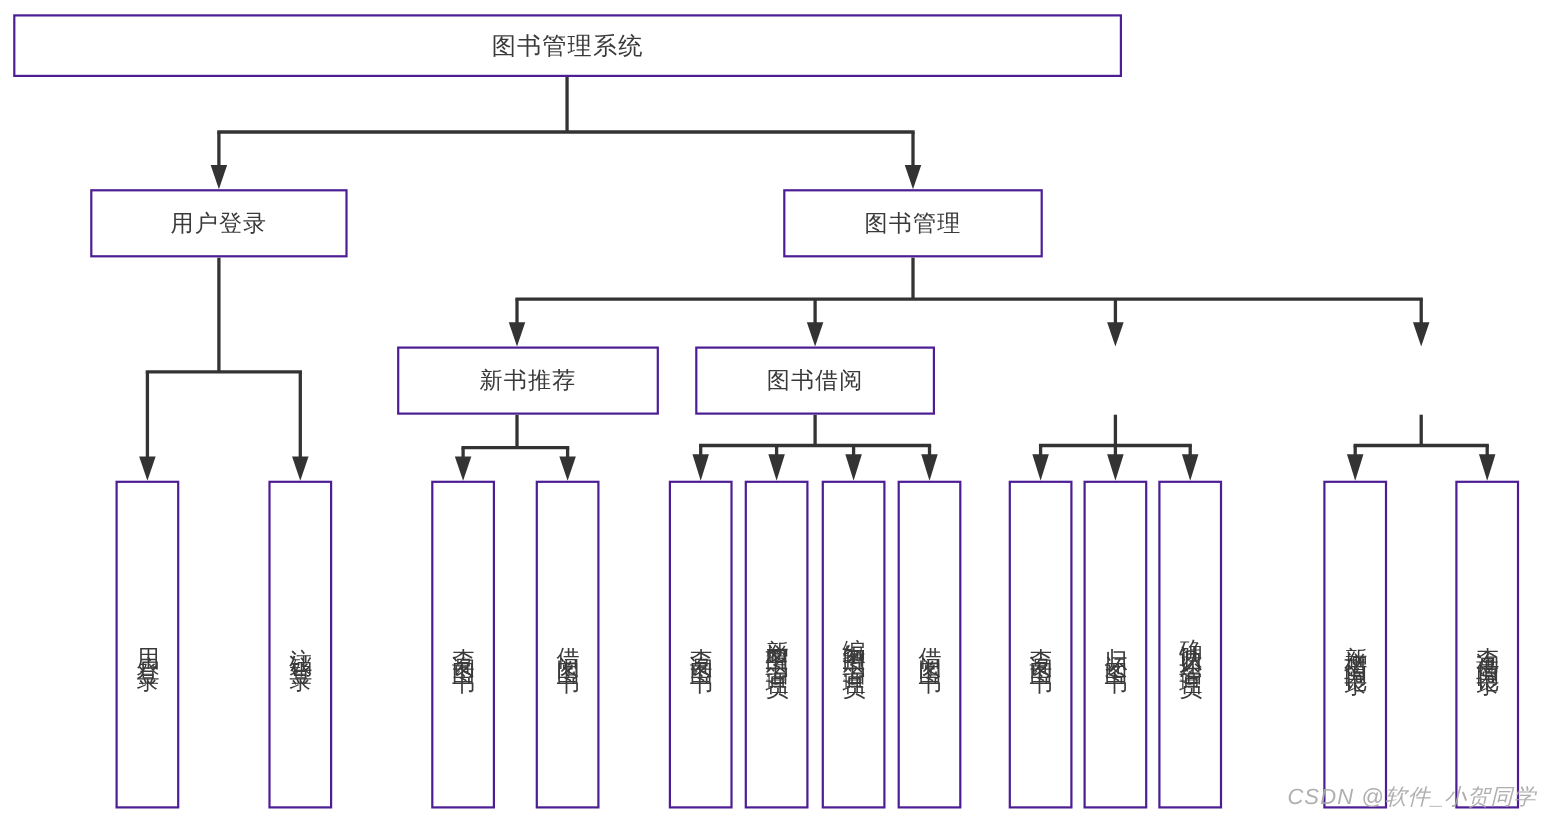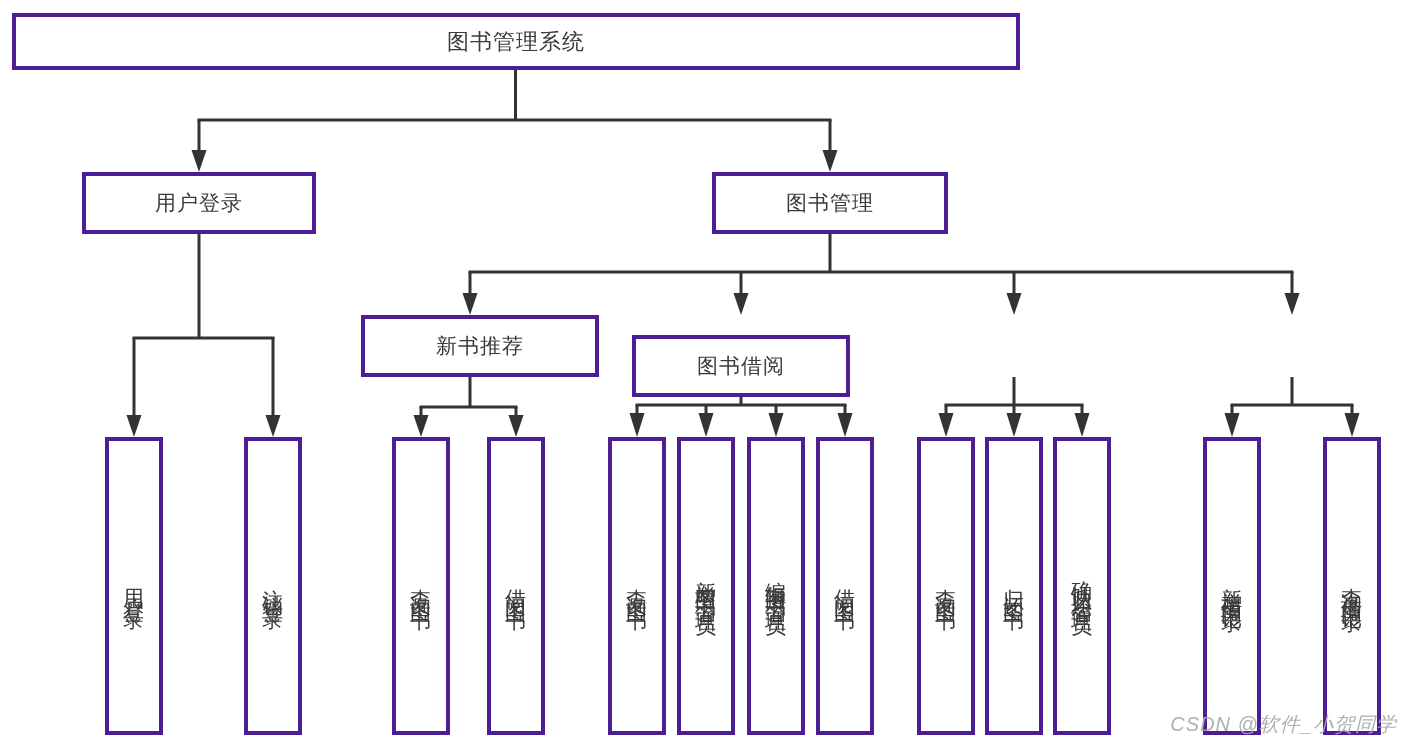--- a/index.html
+++ b/index.html
@@ -11,21 +11,21 @@
   #canvas {
     position: relative;
     width: 1405px;
     height: 747px;
     background: #ffffff;
     overflow: hidden;
   }
   .box {
     position: absolute;
     box-sizing: border-box;
-    border: 4px solid #4c1d95;
+    border: 2px solid #4c1d95;
     background: #ffffff;
     display: flex;
     align-items: center;
     justify-content: center;
     color: #3a3a3a;
   }
   .hbox span {
     font-size: 21px;
     letter-spacing: 1px;
     white-space: nowrap;
@@ -155,21 +155,21 @@
   <div class="box hbox" style="left:82px; top:172px; width:234px; height:62px;">
     <span>用户登录</span>
   </div>
   <div class="box hbox" style="left:712px; top:172px; width:236px; height:62px;text-align:right;">
     <span>图书管理</span>
   </div>
 
   <div class="box hbox" style="left:361px; top:315px; width:238px; height:62px;">
     <span>新书推荐</span>
   </div>
-  <div class="box hbox" style="left:632px; top:315px; width:218px; height:62px;margin-top:20px;">
+  <div class="box hbox" style="left:632px; top:315px; width:218px; height:62px;">
     <span>图书借阅</span>
   </div>
 
   <div class="box leaf" style="left:105px; top:437px; width:58px; height:298px;">
     <span>用户登录</span>
   </div>
   <div class="box leaf" style="left:244px; top:437px; width:58px; height:298px;">
     <span>注销登录</span>
   </div>
 

